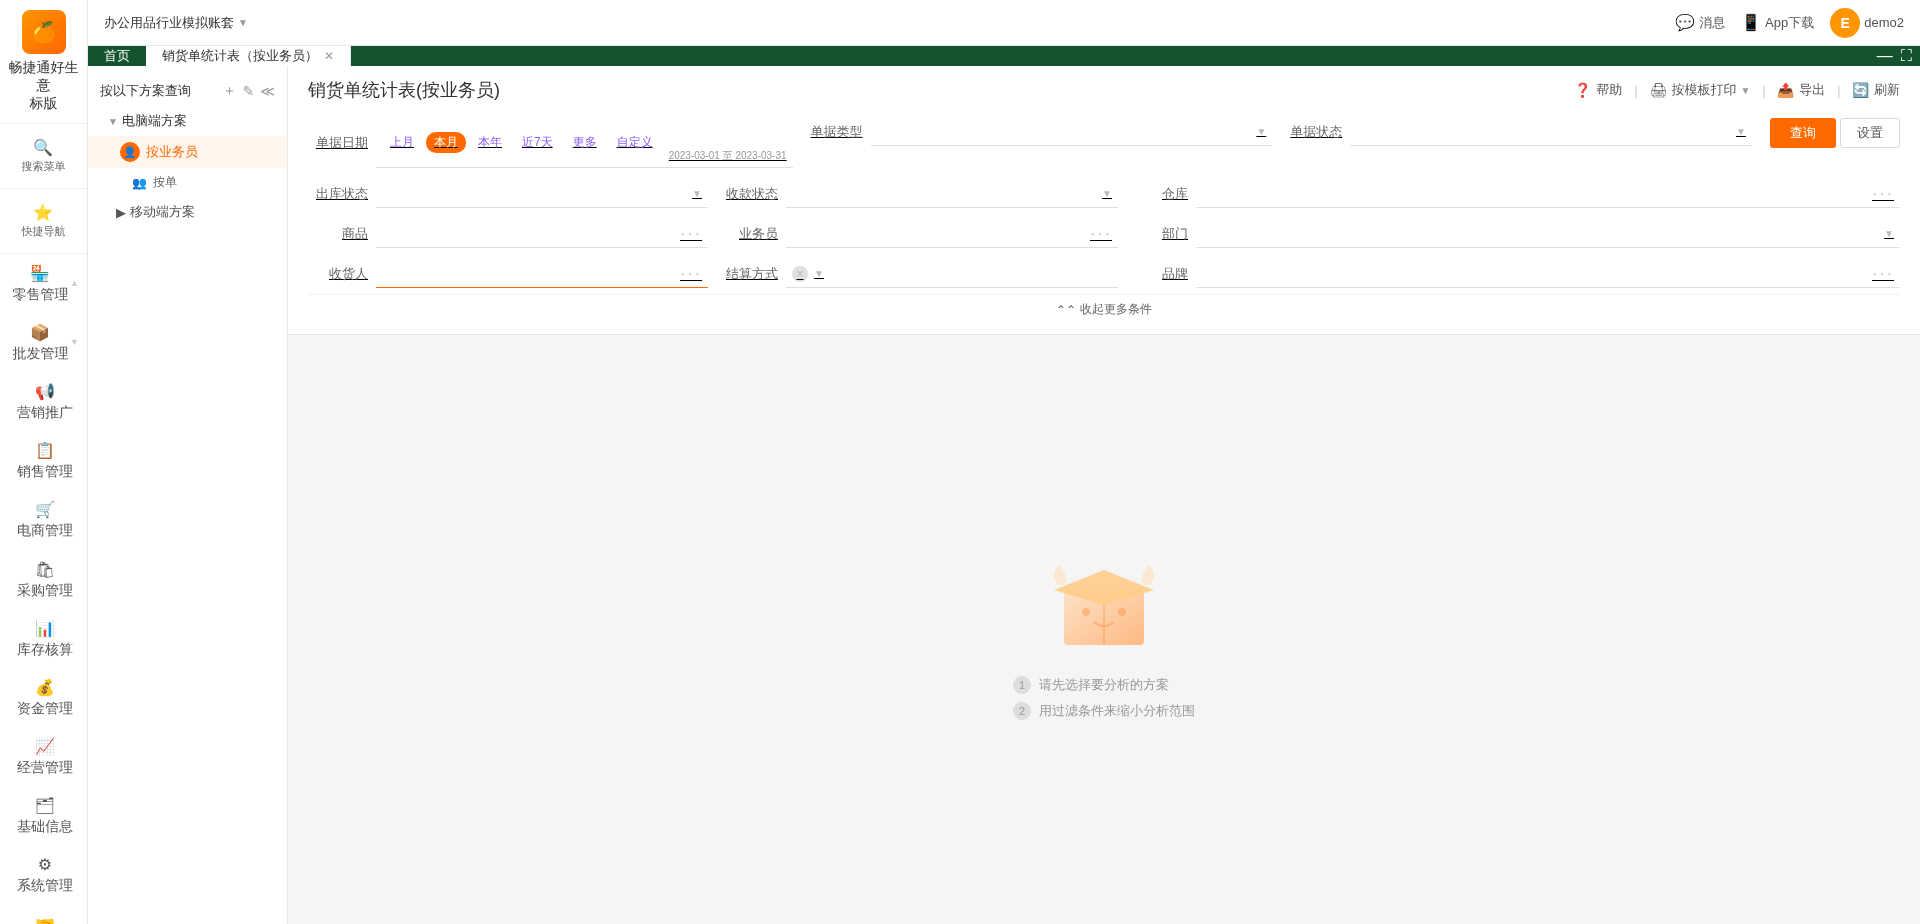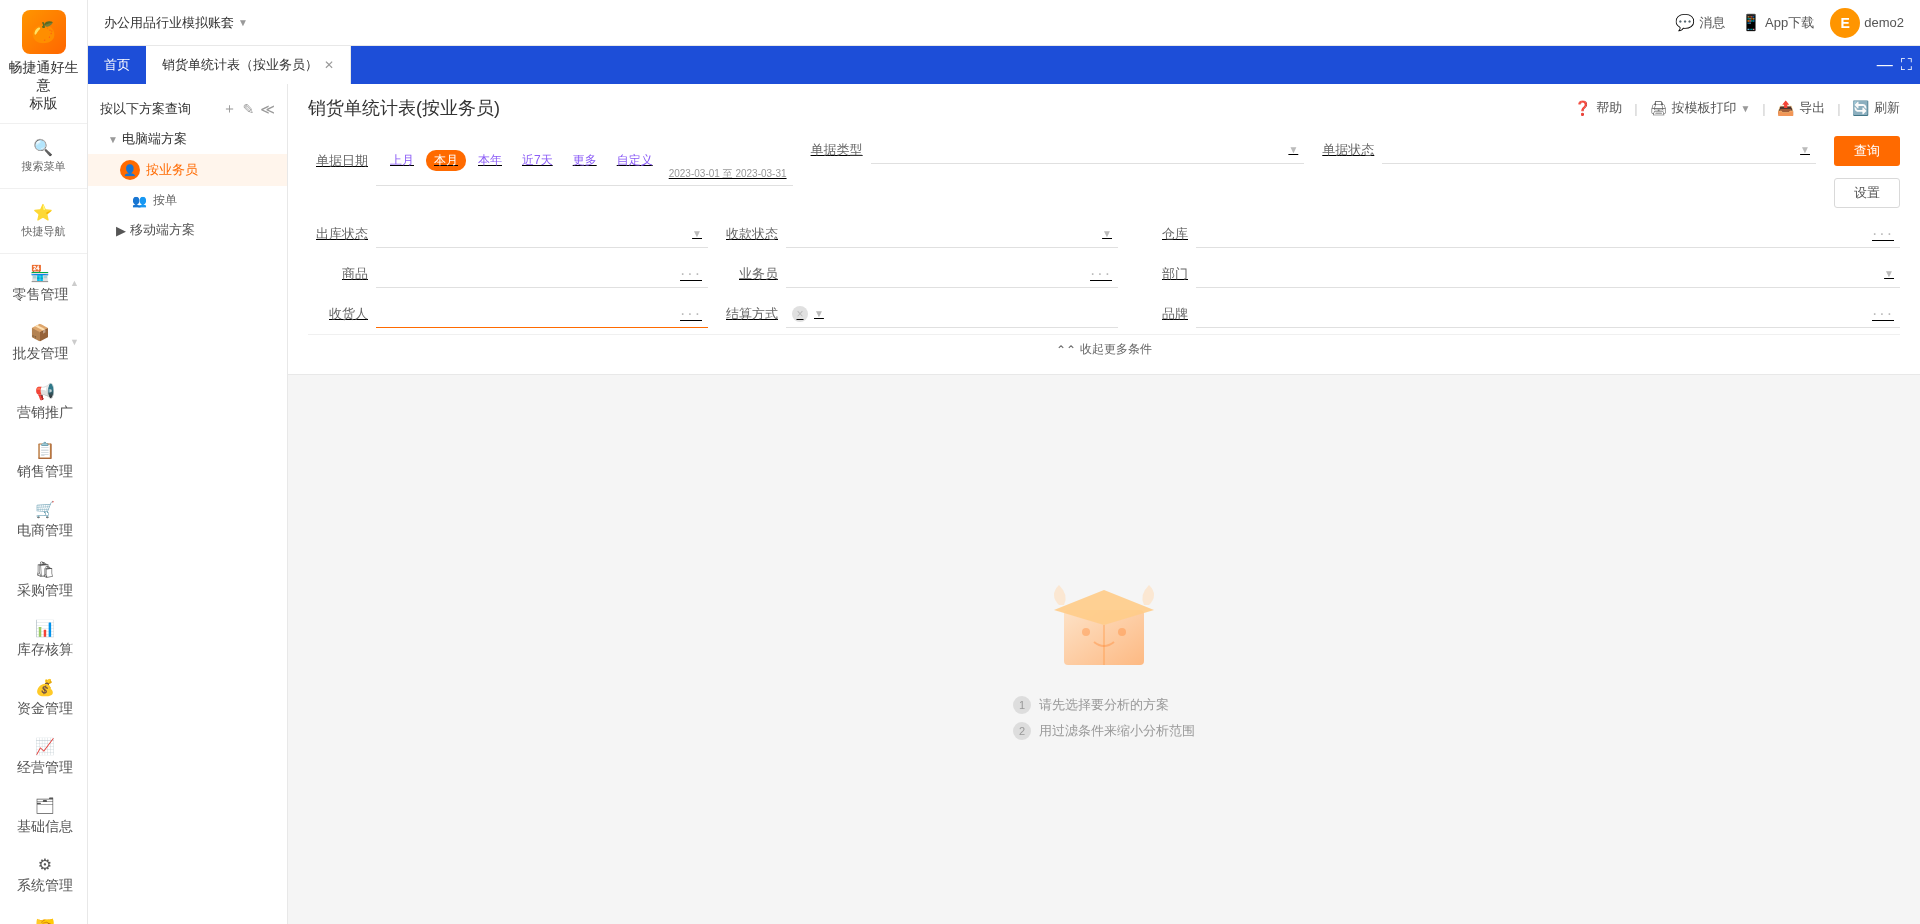--- a/index.html
+++ b/index.html
@@ -27,21 +27,21 @@
     .top-nav-dropdown { display: flex; align-items: center; gap: 4px; font-size: 13px; color: #333; cursor: pointer; margin-right: 12px; }
     .top-nav-dropdown .arrow { color: #999; font-size: 10px; }
 
     
     .header-right { margin-left: auto; display: flex; align-items: center; gap: 16px; }
     .header-right-item { display: flex; align-items: center; gap: 4px; cursor: pointer; color: #555; font-size: 13px; }
     .header-right-item .icon { font-size: 16px; }
     .avatar { width: 30px; height: 30px; border-radius: 50%; background: #ff9500; display: flex; align-items: center; justify-content: center; overflow: hidden; }
 
     
-    .tab-bar { height: 38px; background: #1d4ed8; display: flex; align-items: center; padding: 0 0; }
+    .tab-bar { height: 20px; background: #14532d; display: flex; align-items: center; padding: 0 0; }
     .tab-home { padding: 0 16px; height: 100%; display: flex; align-items: center; color: #fff; font-size: 13px; cursor: pointer; }
     .tab-item { height: 100%; display: flex; align-items: center; padding: 0 16px; background: #fff; color: #333; font-size: 13px; cursor: pointer; border-right: 1px solid #e8e8e8; gap: 6px; }
     .tab-item .close-icon { color: #999; font-size: 12px; }
     .tab-bar-actions { margin-left: auto; display: flex; align-items: center; gap: 8px; padding-right: 8px; }
     .tab-bar-action { color: #fff; cursor: pointer; font-size: 16px; }
 
     
     .content-area { flex: 1; display: flex; overflow: hidden; background: #f5f5f5; }
 
     
@@ -314,21 +314,21 @@
                 <span class="filter-control-arrow">▼</span>
               </div>
             </div>
             <div class="filter-item" style="flex:1;">
               <span class="filter-label">单据状态</span>
               <div class="filter-control">
                 <span class="filter-control-value"></span>
                 <span class="filter-control-arrow">▼</span>
               </div>
             </div>
-            <div style="display:flex;flex-direction:column;gap:12px;margin-left:8px;flex-shrink:0;">
+            <div style="display:flex;flex-direction:row;gap:4px;margin-left:8px;flex-shrink:0;">
               <button class="query-btn">查询</button>
               <button class="settings-btn">设置</button>
             </div>
           </div>
 
           <div class="filter-row">
             <div class="filter-item" style="flex:1;max-width:400px;">
               <span class="filter-label">出库状态</span>
               <div class="filter-control">
                 <span class="filter-control-value"></span>

